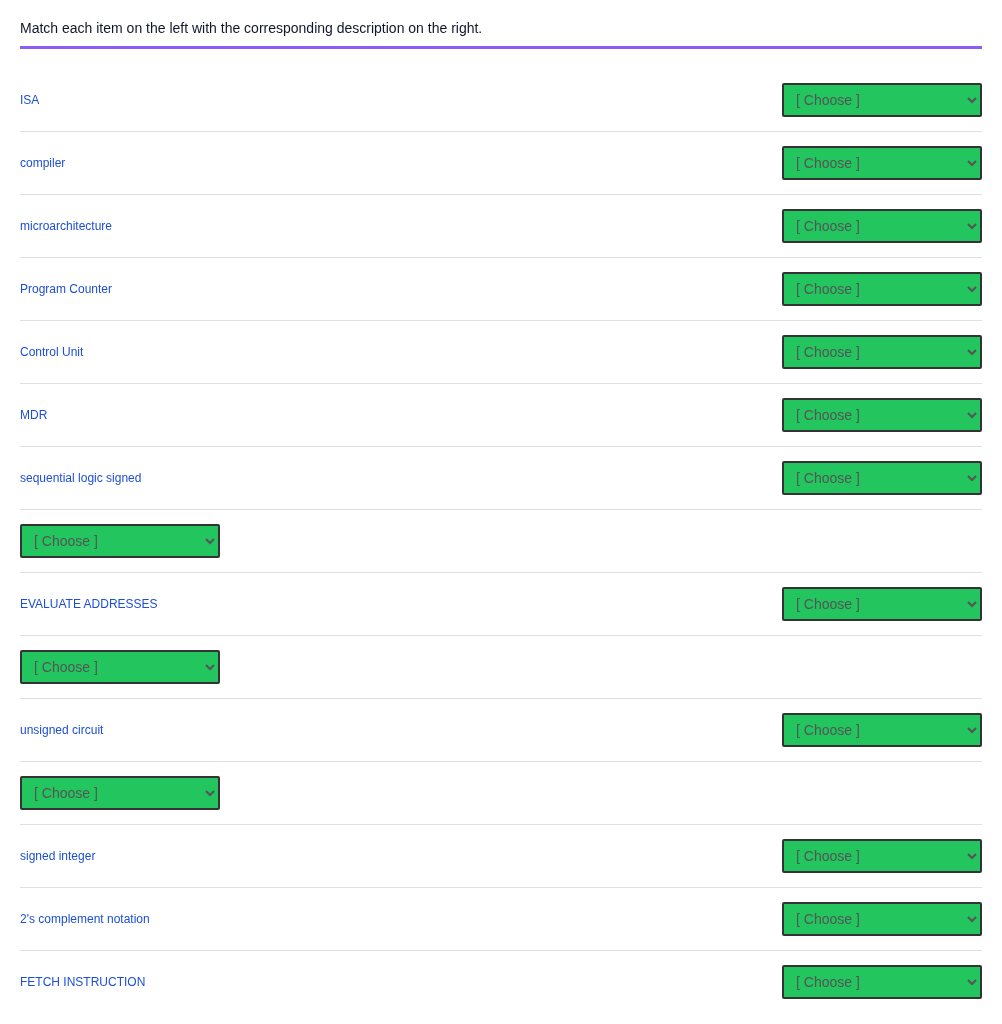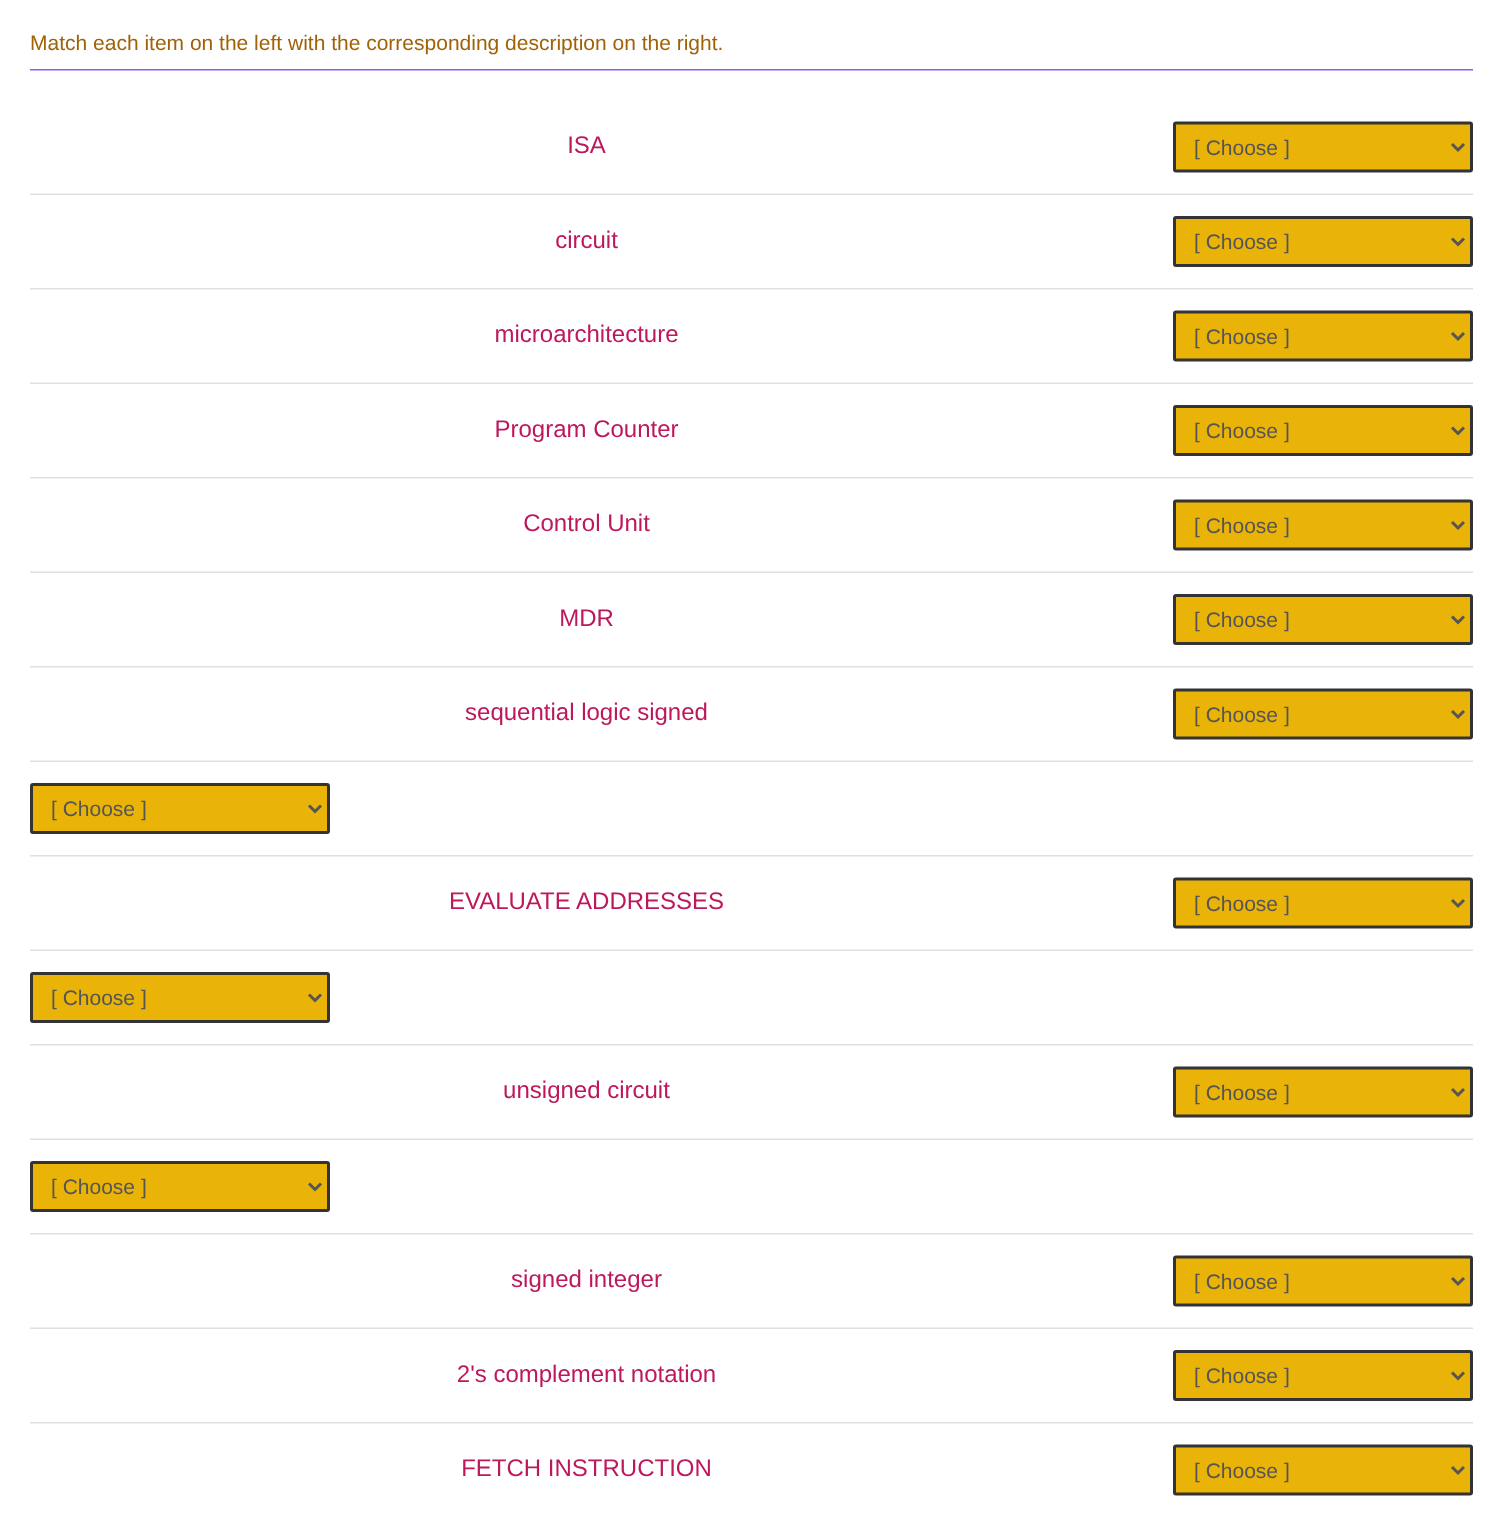--- a/index.html
+++ b/index.html
@@ -11,63 +11,62 @@
     body {
       font-family: Arial, sans-serif;
       font-size: 14px;
       color: #333;
       background: #fff;
       padding: 20px;
     }
 
     .instructions {
       font-size: 14px;
-      color: #a16207;
+      color: #0f172a;
       margin-bottom: 20px;
       padding-bottom: 10px;
-      border-bottom: 1px solid #8b5cf6;
+      border-bottom: 3px solid #8b5cf6;
     }
 
     .match-row {
       display: flex;
       align-items: center;
       justify-content: space-between;
       padding: 14px 0;
       border-bottom: 1px solid #e0e0e0;
     }
 
     .match-row:last-child {
       border-bottom: none;
     }
 
     .match-label {
       flex: 1;
-      font-size: 16px;
-      color: #be185d;
+      font-size: 12px;
+      color: #1d4ed8;
       padding-right: 20px;
-      text-align: center;
     }
 
     .match-label.uppercase {
       text-transform: uppercase;
       font-weight: normal;
     }
 
     .match-select-wrapper {
       flex: 0 0 200px;
       width: 200px;
     }
 
     .match-select {
       width: 100%;
       padding: 6px 24px 6px 8px;
       font-size: 14px;
       border: 1px solid #999;
       border-radius: 2px;
-      background-color: #eab308;
+      background-color: #22c55e;
       color: #555;
       appearance: auto;
       cursor: pointer;
     }
 
     .match-select.focused {
       border: 2px solid #333;
       outline: none;
     }
 
@@ -79,21 +78,21 @@
 <body>
 
 <p class="instructions">Match each item on the left with the corresponding description on the right.</p>
 
 <div id="match-list">
 <div class="match-row">
       <span class="match-label">ISA</span>
       <div class="match-select-wrapper"><select class="match-select focused"><option value="">[ Choose ]</option></select></div>
     </div>
     <div class="match-row">
-      <span class="match-label">circuit</span>
+      <span class="match-label">compiler</span>
       <div class="match-select-wrapper"><select class="match-select"><option value="">[ Choose ]</option></select></div>
     </div>
     <div class="match-row">
       <span class="match-label">microarchitecture</span>
       <div class="match-select-wrapper"><select class="match-select"><option value="">[ Choose ]</option></select></div>
     </div>
     <div class="match-row">
       <span class="match-label">Program Counter</span>
       <div class="match-select-wrapper"><select class="match-select"><option value="">[ Choose ]</option></select></div>
     </div>

